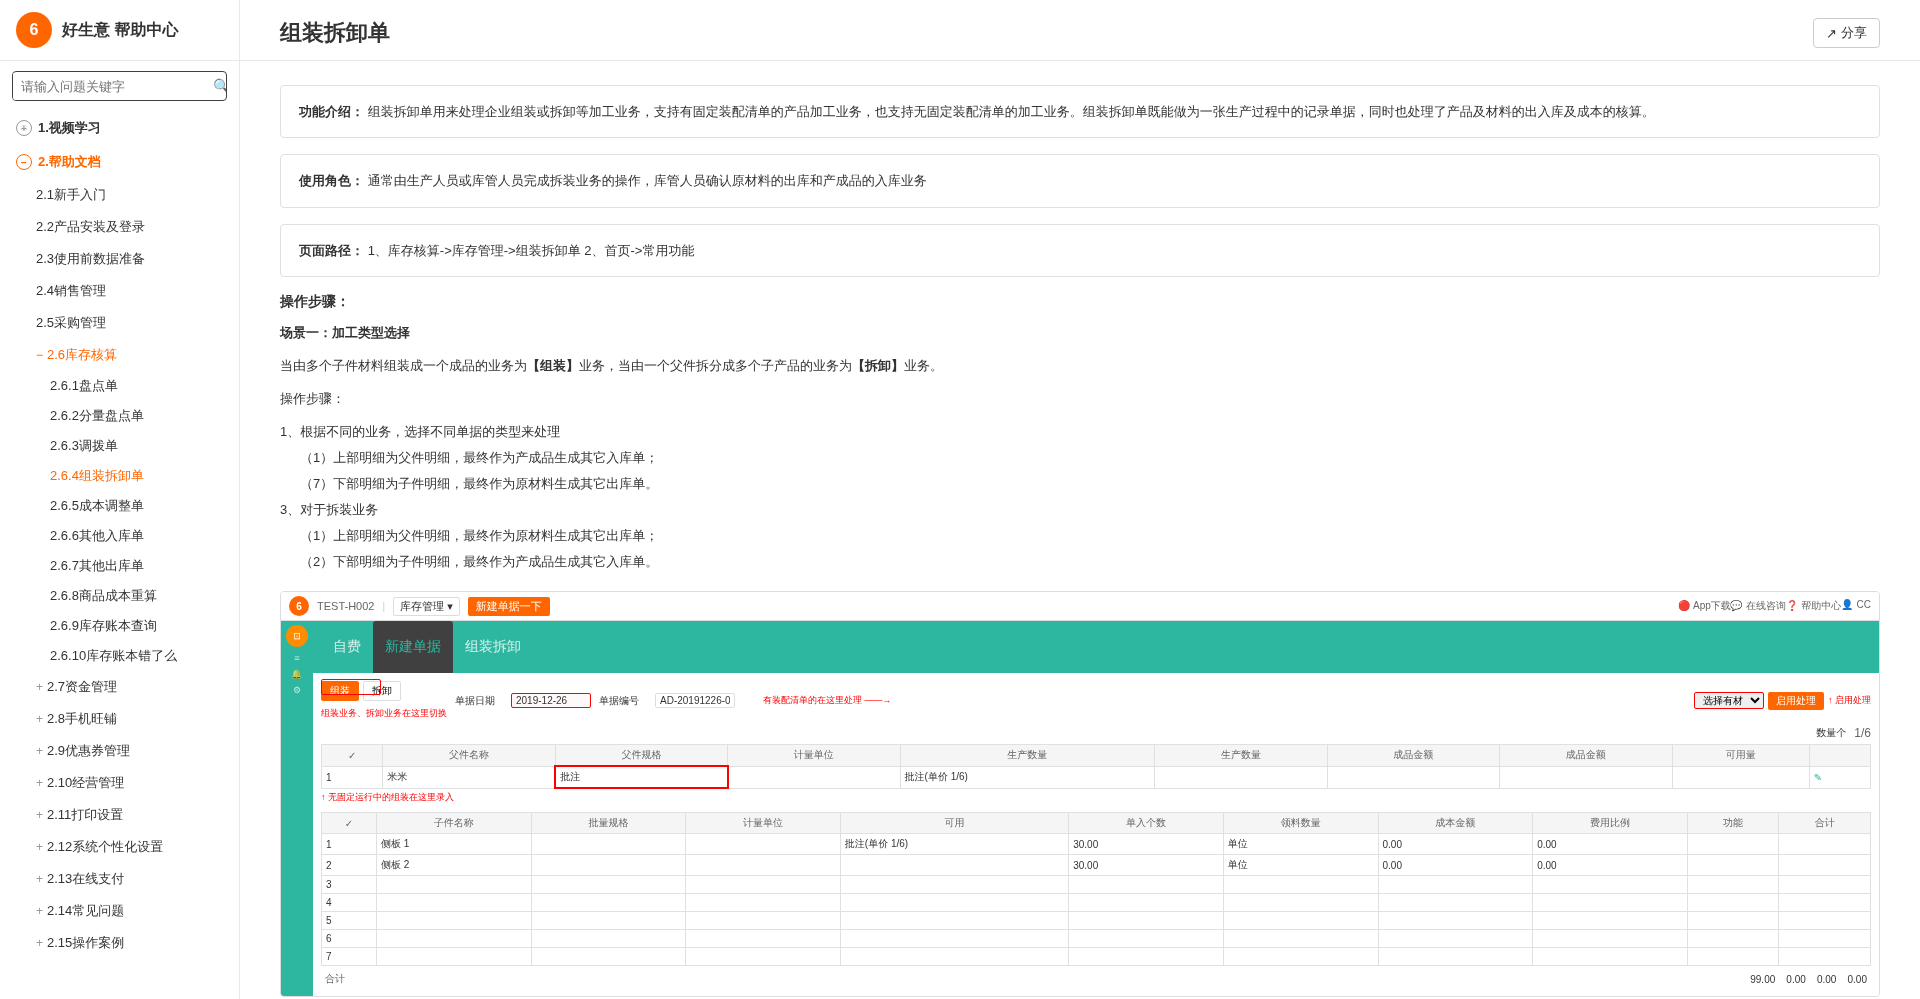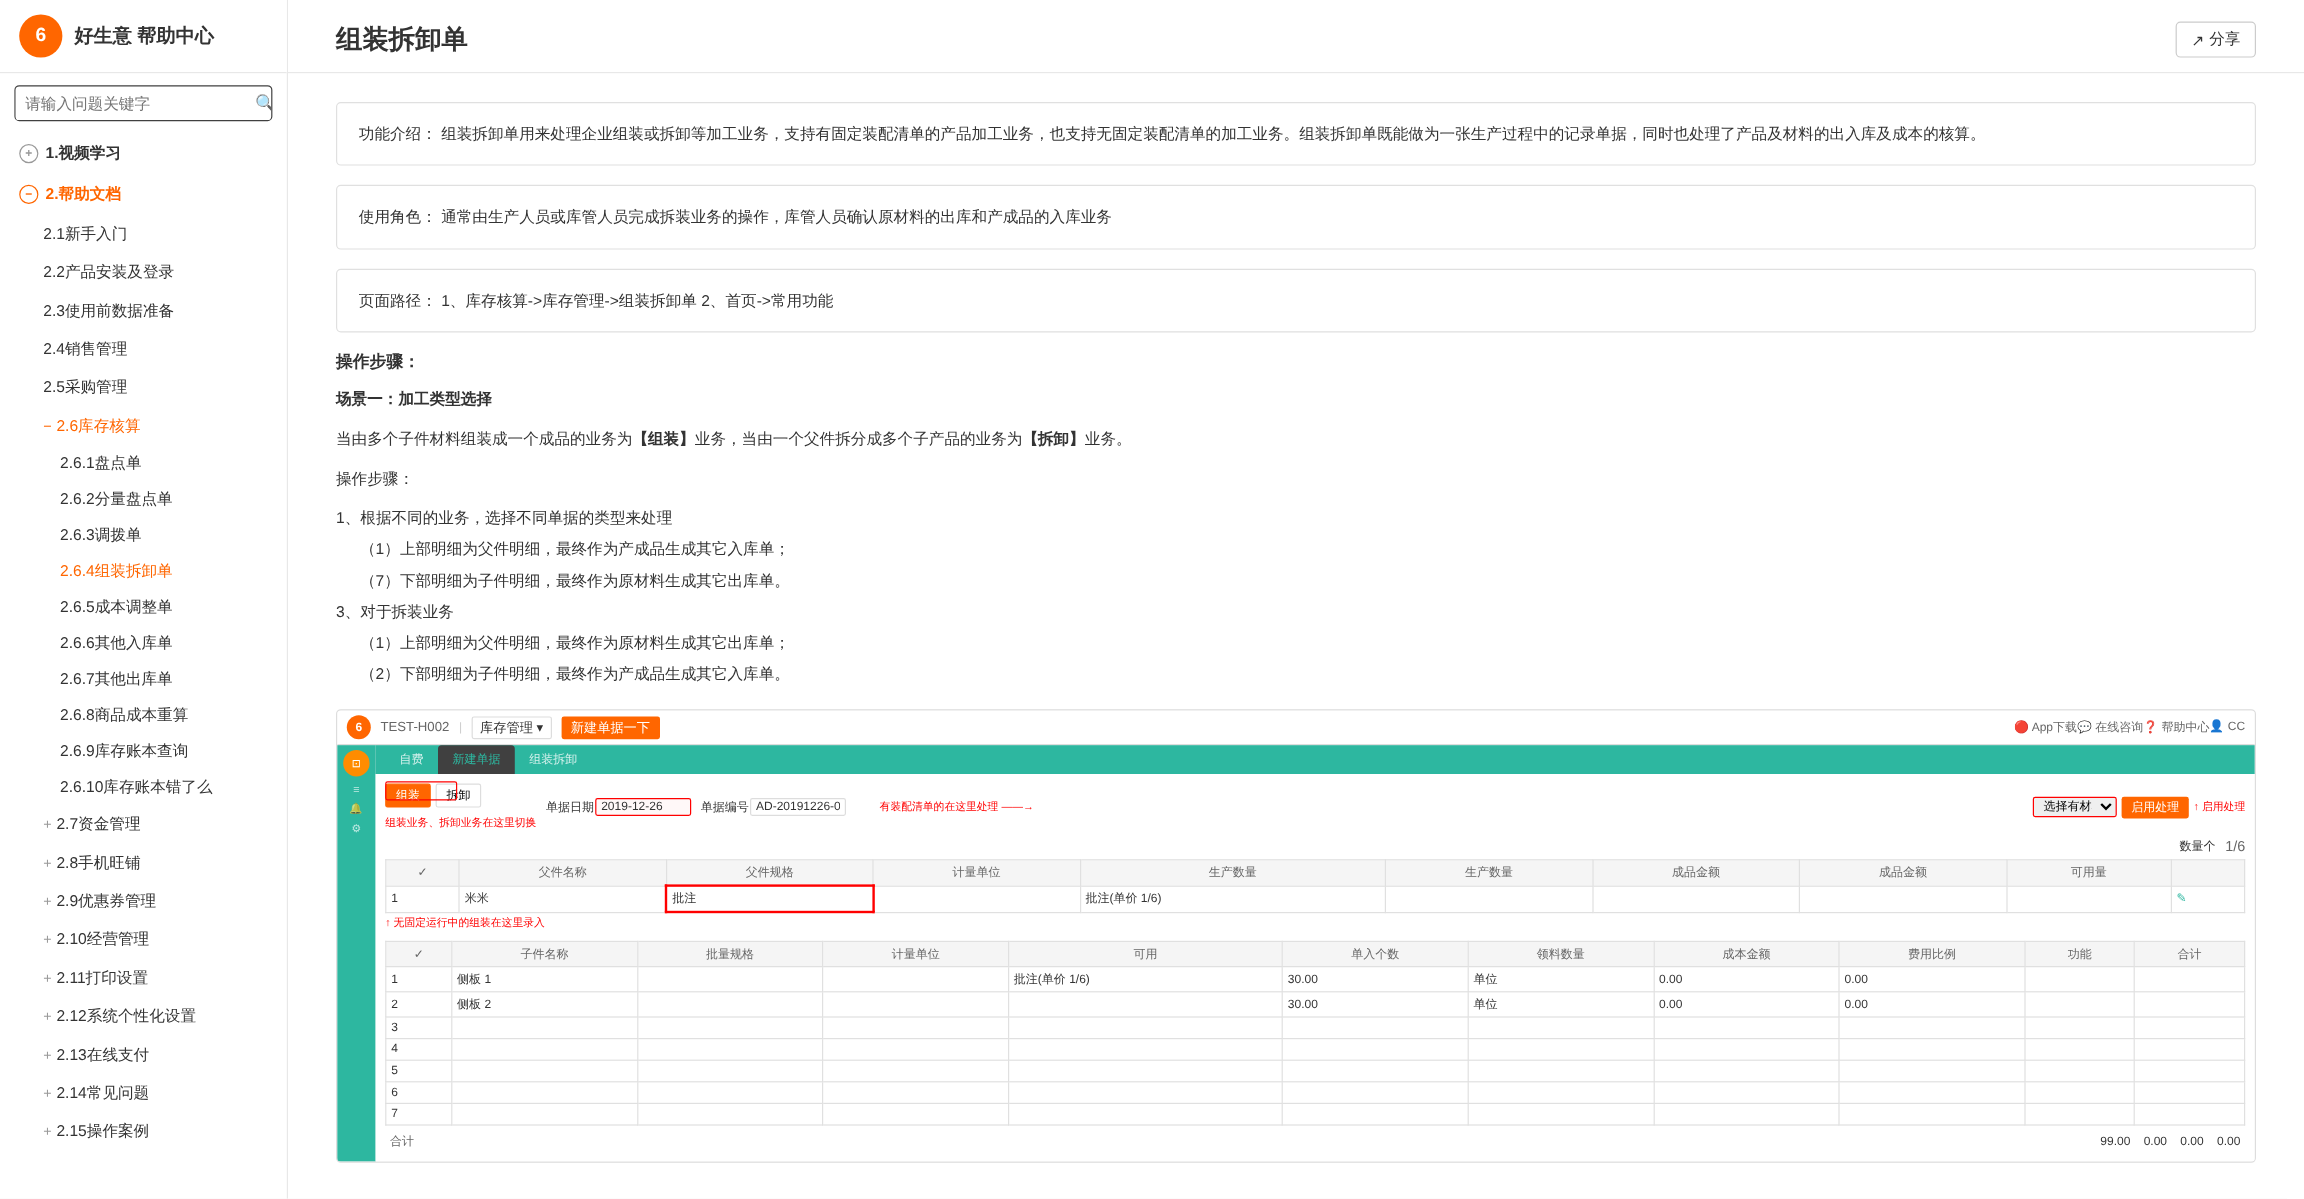--- a/index.html
+++ b/index.html
@@ -110,21 +110,21 @@
     .info-box {
       border: 1px solid #e0e0e0;
       border-radius: 4px;
       padding: 14px 18px;
       margin-bottom: 16px;
       font-size: 13px;
       line-height: 1.8;
       color: #333;
       background: #fff;
     }
-    .info-box .label { font-weight: normal; margin-top: 40px; }
+    .info-box .label { font-weight: bold; margin-top: 40px; }
     .section-title {
       font-size: 14px;
       font-weight: bold;
       color: #333;
       margin: 16px 0 10px 0;
     }
     .content-text {
       font-size: 13px;
       color: #333;
       line-height: 1.9;
@@ -166,39 +166,39 @@
     .ss-topbar .company { color: #666; font-size: 11px; }
     .ss-topbar .dropdown { border: 1px solid #ddd; border-radius: 2px; padding: 1px 6px; font-size: 11px; }
     .ss-topbar .add-btn { background: #f60; color: #fff; border: none; border-radius: 2px; padding: 2px 8px; font-size: 11px; }
     .ss-topbar .icons { margin-left: auto; display: flex; color: #666; font-size: 10px; }
     .ss-nav {
       background: #2db7a0;
       display: flex; gap: 0;
       padding: 0 8px;
     }
     .ss-nav .tab {
-      padding: 5px 12px;
+      padding: 17px 12px;
       color: rgba(255,255,255,0.8);
-      font-size: 10px;
+      font-size: 14px;
       cursor: pointer;
     }
     .ss-nav .tab.active {
       background: #404040;
       color: #2db7a0;
       border-radius: 3px 3px 0 0;
     }
     .ss-content {
       background: #fff;
       padding: 8px;
     }
     .ss-form-row {
       display: flex; gap: 8px; align-items: center;
       margin-bottom: 6px; flex-wrap: wrap; justify-content: flex-end;
     }
-    .ss-form-row .field { display: flex; align-items: center; gap: 1px; font-size: 10px; }
+    .ss-form-row .field { display: flex; align-items: center; gap: 16px; font-size: 10px; }
     .ss-form-row .field input {
       border: 1px solid #ddd; border-radius: 2px; padding: 1px 4px;
       font-size: 10px; width: 80px; color: #333;
     }
     .ss-form-row .field input.highlight { border-color: #f00; background: #fff8f8; }
     .ss-select {
       border: 1px solid #ddd; border-radius: 2px;
       padding: 1px 4px; font-size: 10px; width: 70px;
     }
     .ss-table {

